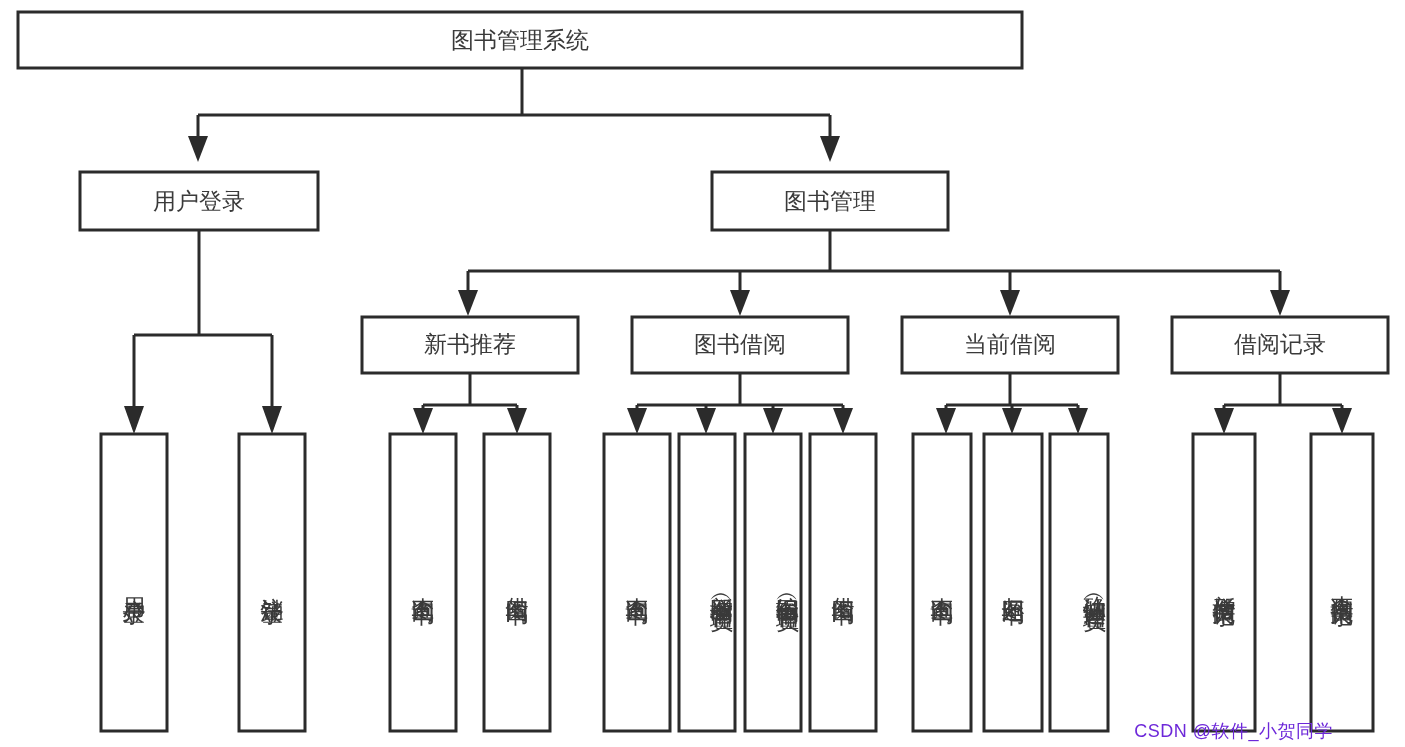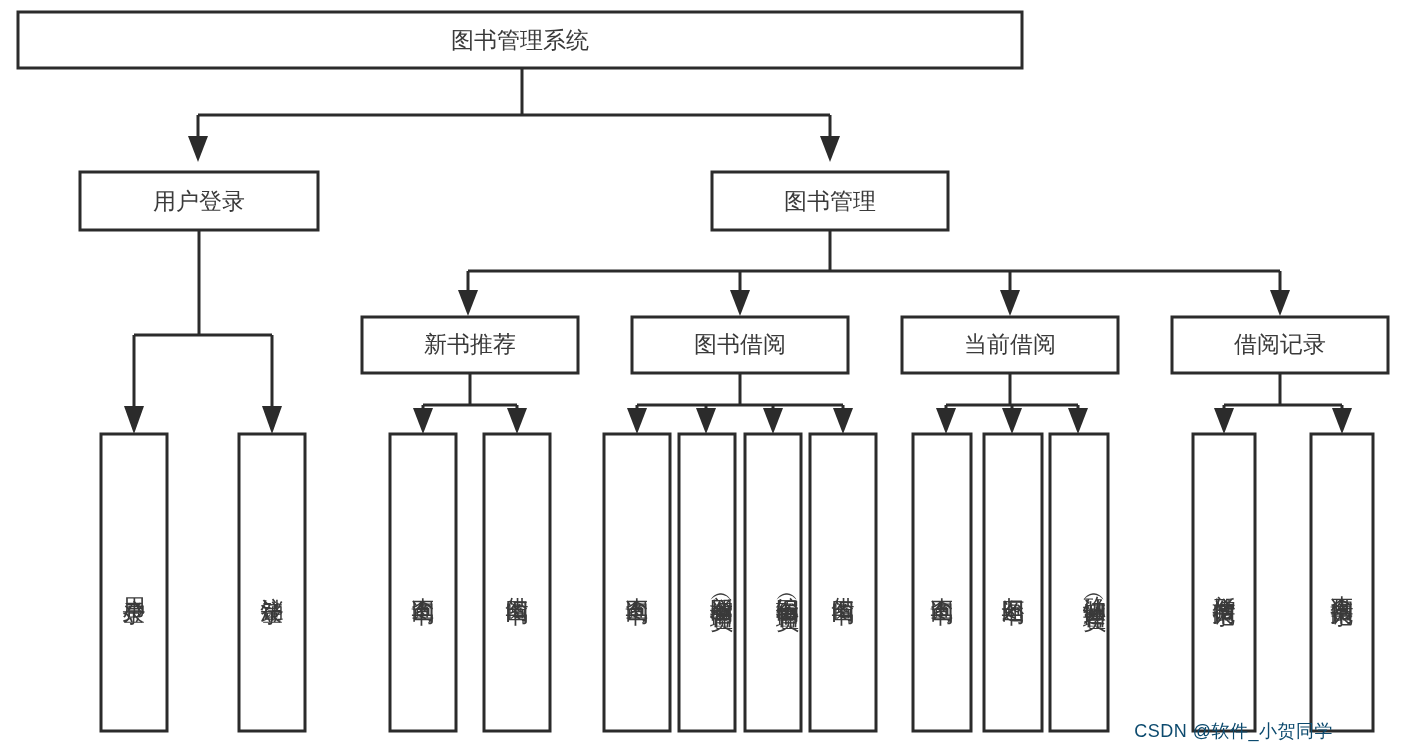--- a/index.html
+++ b/index.html
@@ -63,21 +63,21 @@
     text-align: center;
     white-space: nowrap;
     pointer-events: none;
   }
   .watermark {
     position: absolute;
     right: 8px;
     bottom: 4px;
     font-family: "Liberation Sans", "DejaVu Sans", sans-serif;
     font-size: 18px;
-    color: #0c4a6e;
+    color: #6d28d9;
     white-space: nowrap;
     letter-spacing: 0.5px;
   }
 </style>
 </head>
 <body>
 
 <div id="diagram-root">
 
   <svg id="tree-svg" viewBox="0 0 1405 747">

